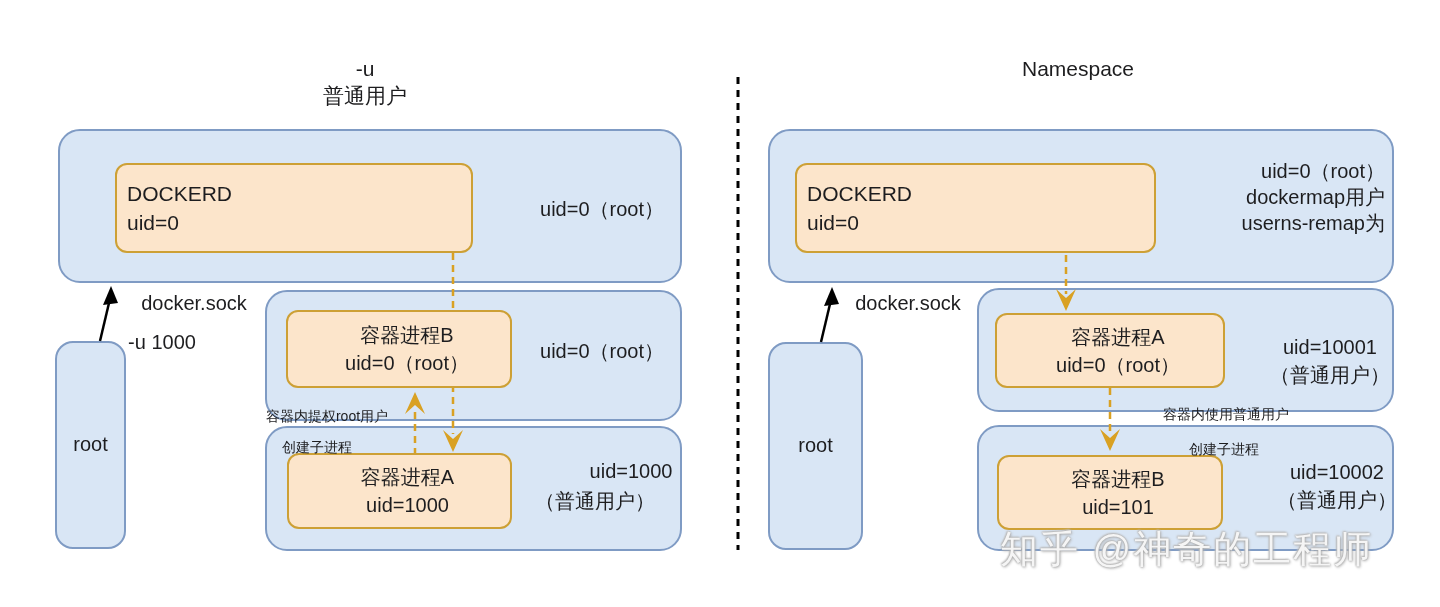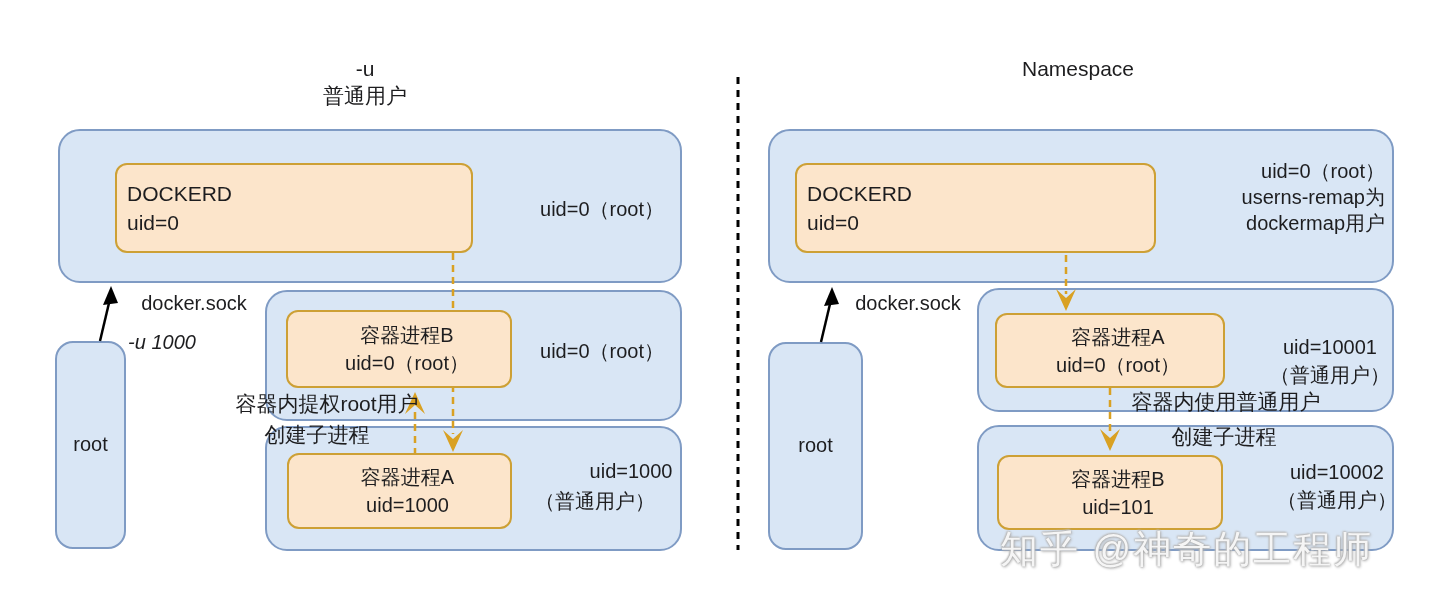--- a/index.html
+++ b/index.html
@@ -22,21 +22,21 @@
     border:2px solid var(--box-orange-border,#cda035);
     border-radius:12px;
     display:flex;flex-direction:column;justify-content:center;
     font-size:20px;line-height:28px;
   }
   .orangebox.leftalign{align-items:flex-start;padding-left:10px;font-size:21px;line-height:29px;}
   .orangebox.centered{align-items:center;text-align:center;padding-left:16px;}
   .txt{position:absolute;z-index:4;font-size:20px;line-height:26px;text-align:center;white-space:nowrap;}
   .title{font-size:21px;line-height:27px;}
   .rightalign{text-align:right;}
-  .note{font-size:21px;}
+  .note{font-size:14px;margin-top:12px;}
   .orange-line{stroke:var(--arrow-orange,#d9a123);stroke-width:2.5;stroke-dasharray:7 5;fill:none;}
   .orange-head{fill:var(--arrow-orange,#d9a123);stroke:none;}
   .black-line{stroke:var(--arrow-black,#000);stroke-width:2.5;fill:none;}
   .black-head{fill:var(--arrow-black,#000);stroke:none;}
   .divider{stroke:var(--divider,#000);stroke-width:3;stroke-dasharray:7 6;fill:none;}
   #watermark{
     position:absolute;z-index:5;font-size:38px;letter-spacing:2px;
     color:var(--watermark,#f5f5f5);
     text-shadow:0 0 2px #9a9a9a,1px 1px 3px #b5b5b5,-1px -1px 2px #c8c8c8;
     white-space:nowrap;
@@ -107,31 +107,31 @@
     <div>uid=0（root）</div>
   </div>
   <div class="orangebox centered" style="left:997px;top:455px;width:226px;height:75px;">
     <div>容器进程B</div>
     <div>uid=101</div>
   </div>
 
   <div class="txt" style="left:517px;top:196px;width:170px;">uid=0（root）</div>
   <div class="txt" style="left:55px;top:431px;width:71px;">root</div>
   <div class="txt" style="left:114px;top:290px;width:160px;">docker.sock</div>
-  <div class="txt" style="left:102px;top:329px;width:120px;font-style:italic;">-u 1000</div>
+  <div class="txt" style="left:102px;top:329px;width:120px;">-u 1000</div>
   <div class="txt" style="left:517px;top:338px;width:170px;">uid=0（root）</div>
   <div class="txt note" style="left:202px;top:391px;width:250px;">容器内提权root用户</div>
   <div class="txt note" style="left:207px;top:422px;width:220px;">创建子进程</div>
   <div class="txt" style="left:561px;top:458px;width:140px;">uid=1000</div>
   <div class="txt" style="left:520px;top:488px;width:150px;">（普通用户）</div>
 
   <div class="txt rightalign" style="left:1160px;top:158px;width:225px;">
     <div>uid=0（root）</div>
+    <div>dockermap用户</div>
     <div>userns-remap为</div>
-    <div>dockermap用户</div>
   </div>
   <div class="txt" style="left:768px;top:432px;width:95px;">root</div>
   <div class="txt" style="left:828px;top:290px;width:160px;">docker.sock</div>
   <div class="txt" style="left:1250px;top:323px;width:160px;line-height:28px;margin-top:10px;">
     <div>uid=10001</div>
     <div>（普通用户）</div>
   </div>
   <div class="txt note" style="left:1106px;top:389px;width:240px;">容器内使用普通用户</div>
   <div class="txt note" style="left:1114px;top:424px;width:220px;">创建子进程</div>
   <div class="txt" style="left:1257px;top:458px;width:160px;line-height:28px;">

